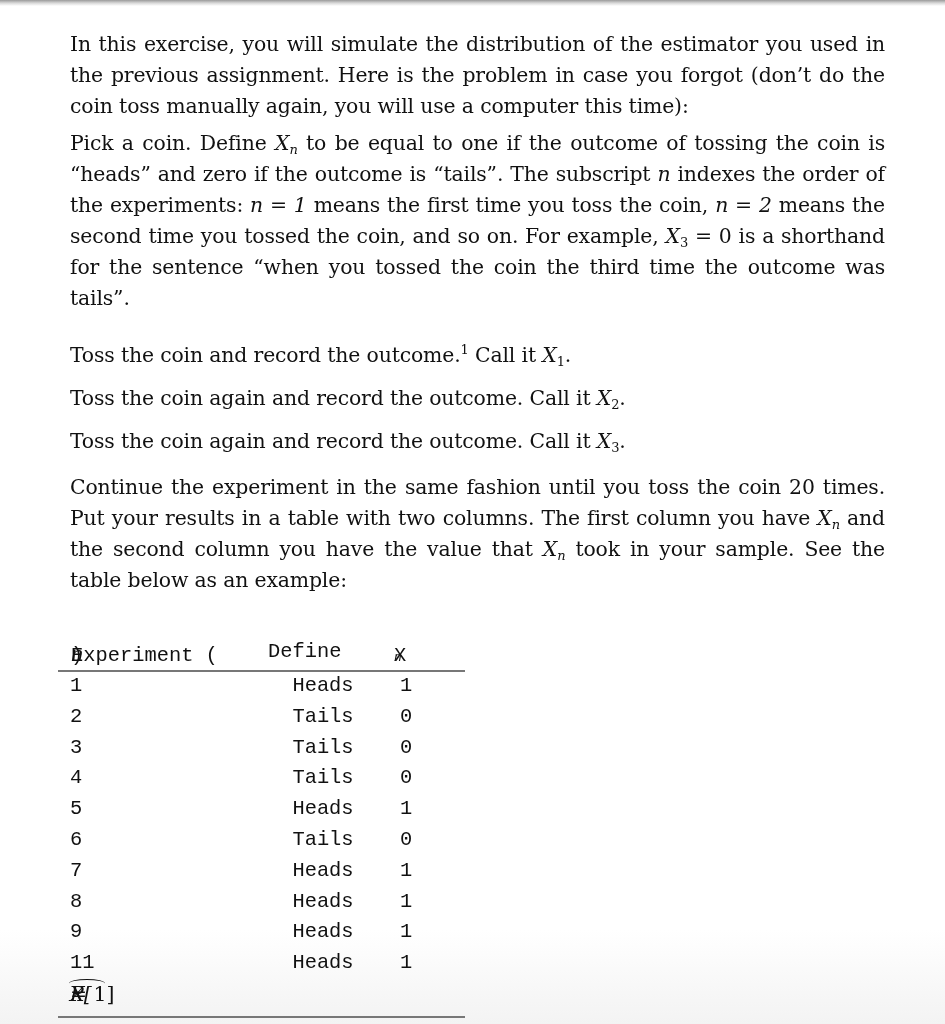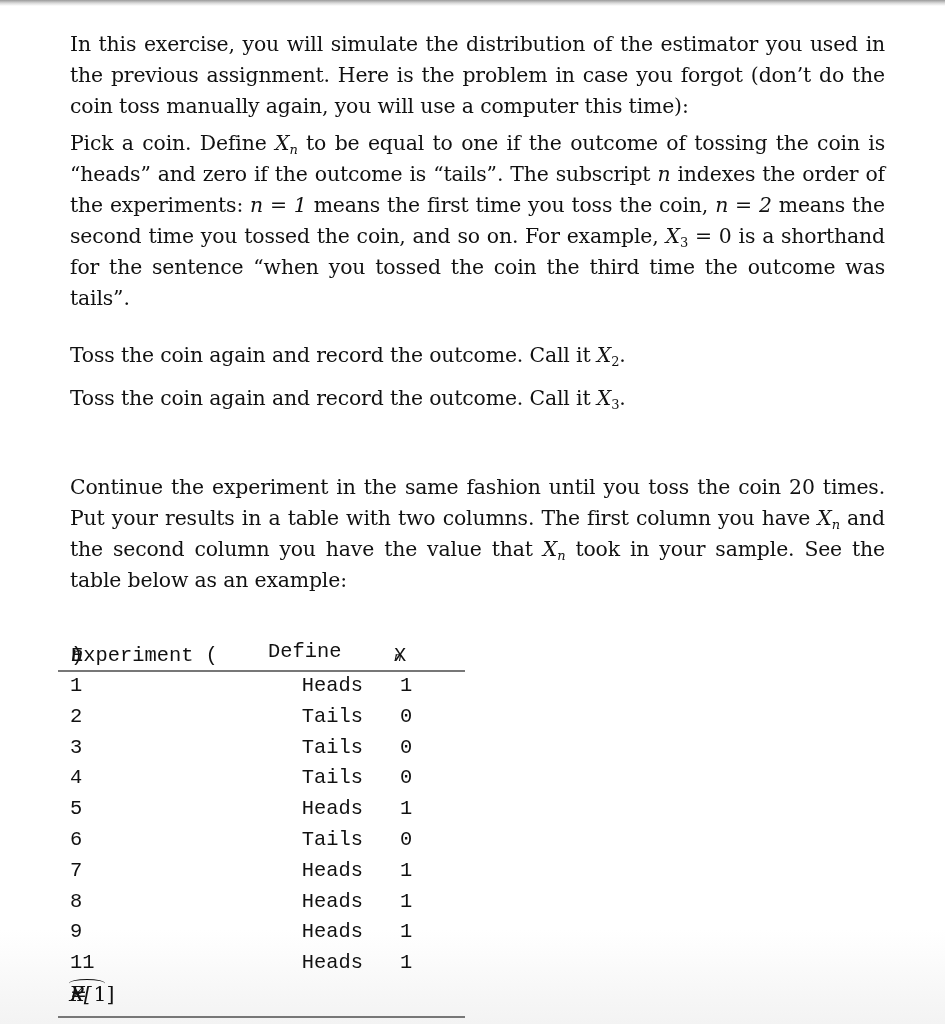--- a/index.html
+++ b/index.html
@@ -60,21 +60,21 @@
   .th-exp { left: 13px; }
   .th-out { left: 210px; }
   .th-xn { left: 336px; }
   .row {
     position: relative;
     height: 30.8px;
     font-size: 20.4px;
   }
   .row span { position: absolute; top: 2px; }
   .c-n { left: 12px; }
-  .c-out { left: 225px; width: 80px; text-align: right; }
+  .c-out { left: 225px; width: 80px; text-align: center; }
   .c-x { left: 338px; width: 20px; text-align: center; }
   .footer-row {
     position: absolute;
     left: 58px;
     top: 982px;
     width: 407px;
     height: 34px;
     border-bottom: 2px solid #777;
     font-size: 20.4px;
   }
@@ -95,20 +95,21 @@
 <body>
 
 <div class="top-shadow"></div>
 
 <div class="page">
   <p class="para1">In this exercise, you will simulate the distribution of the estimator you used in the previous assignment. Here is the problem in case you forgot (don’t do the coin toss manually again, you will use a computer this time):</p>
 
   <p class="para2"><span>Pick a coin. Define </span><span class="math"><span>X</span><sub>n</sub></span><span> to be equal to one if the outcome of tossing the coin is “heads” and zero if the outcome is “tails”. The subscript </span><span class="math">n</span><span> indexes the order of the experiments: </span><span class="math">n = 1</span><span> means the first time you toss the coin, </span><span class="math">n = 2</span><span> means the second time you tossed the coin, and so on. For example, </span><span><span class="math">X</span><sub class="up">3</sub><span> = 0</span></span><span> is a shorthand for the sentence “when you tossed the coin the third time the outcome was tails”.</span></p>
 
   <div class="para3">
+    <p><span>Toss the coin and record the outcome.</span><sup>1</sup><span> Call it </span><span class="math">X</span><sub class="up">1</sub>.</p>
     <p><span>Toss the coin again and record the outcome.</span><span> Call it </span><span class="math">X</span><sub class="up">2</sub>.</p>
     <p><span>Toss the coin again and record the outcome.</span><span> Call it </span><span class="math">X</span><sub class="up">3</sub>.</p>
   </div>
 
   <p class="para4"><span>Continue the experiment in the same fashion until you toss the coin 20 times. Put your results in a table with two columns. The first column you have </span><span class="math"><span>X</span><sub>n</sub></span><span> and the second column you have the value that </span><span class="math"><span>X</span><sub>n</sub></span><span> took in your sample. See the table below as an example:</span></p>
 </div>
 
 <div class="table-wrap">
   <div class="thead">
     <span class="th-exp">

